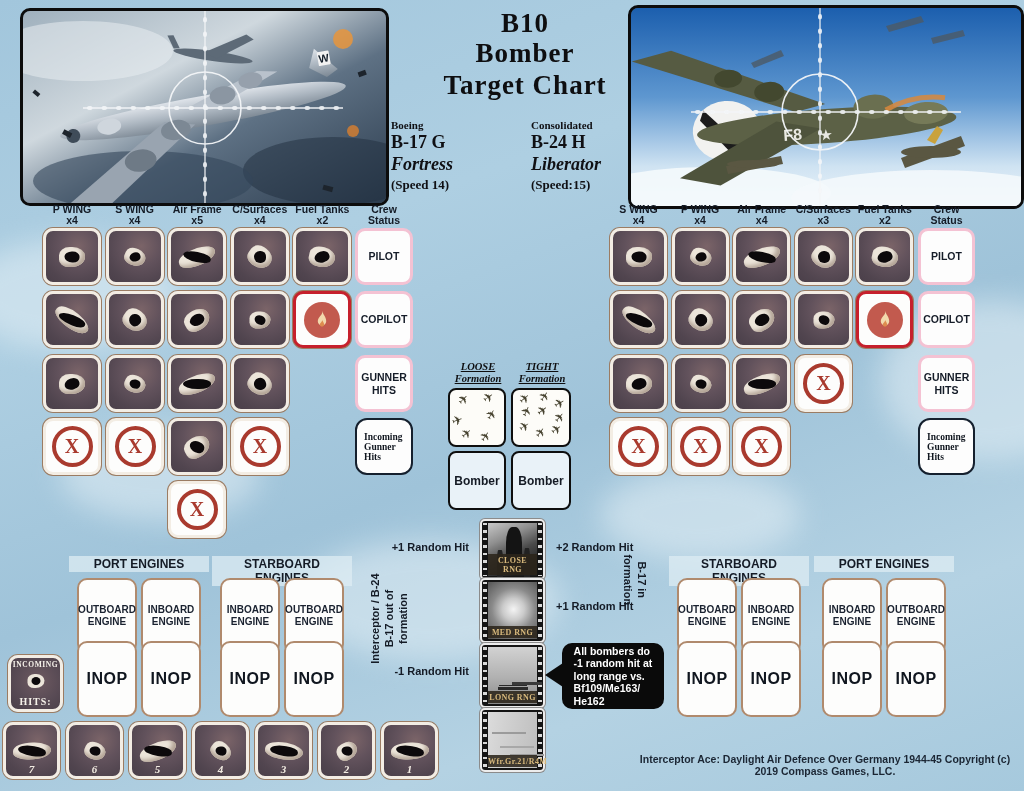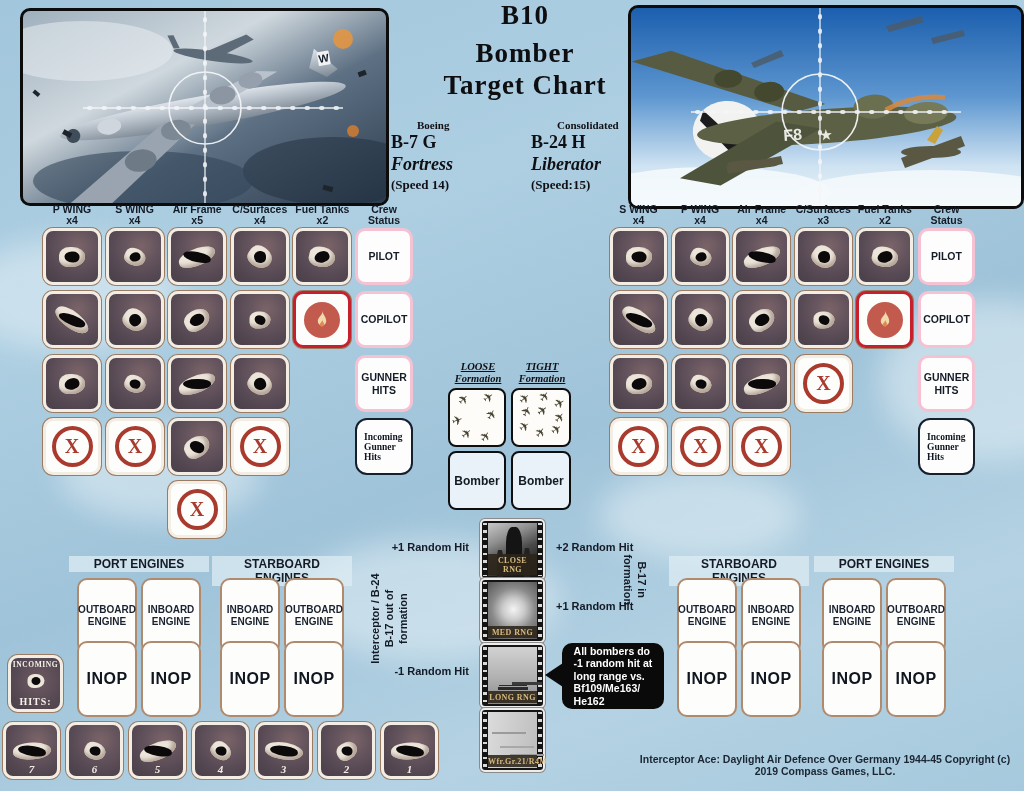--- a/index.html
+++ b/index.html
@@ -9,21 +9,21 @@
   .cloud{position:absolute;background:#e8f2f7;border-radius:50%;filter:blur(14px);opacity:.5;}
 
   
   .photo{position:absolute;border:3px solid #0c0c0c;border-radius:10px;overflow:hidden;background:#47586a;}
   .photo svg{display:block;}
 
   
   .title-line{position:absolute;left:400px;width:250px;text-align:center;color:#0e0e10;
     font:bold 27px "Liberation Serif",serif;letter-spacing:1px;}
   .ac-info{position:absolute;width:140px;color:#101014;}
-  .ac-maker{font:bold 11px "Liberation Serif",serif;margin-left:26px;}
+  .ac-maker{font:bold 11px "Liberation Serif",serif;}
   .ac-model{font:bold 18px "Liberation Serif",serif;margin-top:1px;}
   .ac-name{font:bold italic 18px "Liberation Serif",serif;font-style:italic;margin-top:1px;}
   .ac-speed{font:bold 13px "Liberation Serif",serif;margin-top:2px;}
 
   
   .col-head{position:absolute;text-align:center;font:bold 10.5px "Liberation Sans",sans-serif;
     color:#141b26;line-height:1.08;white-space:pre-line;}
   .cell{position:absolute;border-radius:10px;border:3px solid #f3ede4;box-shadow:0 0 0 1px #9b7c63;box-sizing:border-box;}
   .hole{background:radial-gradient(circle at 62% 30%,#7b6468 0%,#62525c 40%,#51454f 75%,#4a3f49 100%);}
   .hole::before{content:"";position:absolute;left:50%;top:50%;width:26px;height:20px;background:#ece5da;
@@ -232,27 +232,27 @@
       <g stroke="#f4f6f8" fill="none" opacity=".95">
         <line x1="189" y1="0" x2="189" y2="198" stroke-width="1.3"></line>
         <line x1="60" y1="104" x2="330" y2="104" stroke-width="1.3"></line>
         <line x1="189" y1="8" x2="189" y2="194" stroke-width="4" stroke-dasharray="1.5 13" stroke-linecap="round" opacity=".9"></line>
         <line x1="66" y1="104" x2="326" y2="104" stroke-width="4" stroke-dasharray="1.5 13" stroke-linecap="round" opacity=".9"></line>
         <circle cx="189" cy="104" r="38" stroke-width="1.6"></circle>
       </g>
     </svg>
   </div>
 
-  <div class="title-line" style="top:0">B10</div>
+  <div class="title-line" style="top:8px">B10</div>
   <div class="title-line" style="top:38px">Bomber</div>
   <div class="title-line" style="top:70px">Target Chart</div>
 
   <div class="ac-info" style="left:391px;top:119px">
     <div class="ac-maker">Boeing</div>
-    <div class="ac-model">B-7 G</div>
+    <div class="ac-model">B-17 G</div>
     <div class="ac-name">Fortress</div>
     <div class="ac-speed">(Speed 14)</div>
   </div>
   <div class="ac-info" style="left:531px;top:119px">
     <div class="ac-maker">Consolidated</div>
     <div class="ac-model">B-24 H</div>
     <div class="ac-name">Liberator</div>
     <div class="ac-speed">(Speed:15)</div>
   </div>
 

